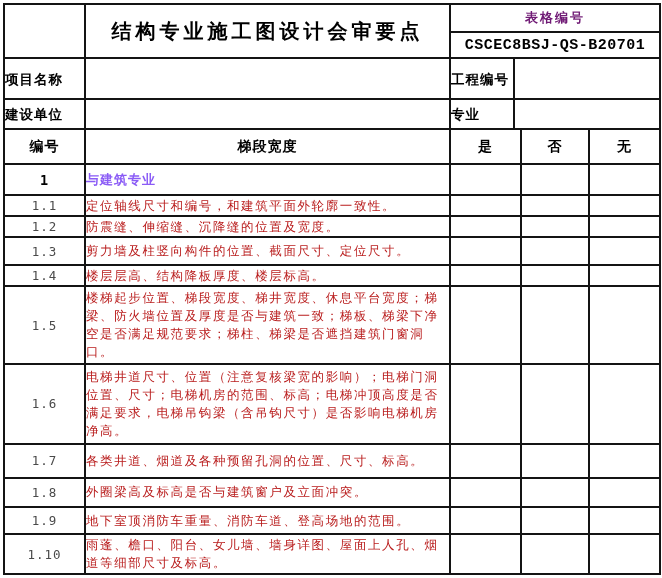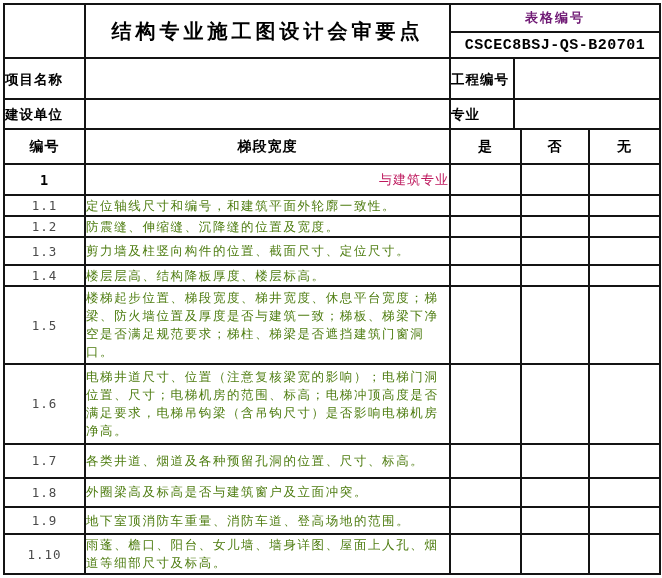--- a/index.html
+++ b/index.html
@@ -32,24 +32,24 @@
     line-height:1.35;padding:0 3px;
   }
   .hdr{
     text-align:center;font-weight:bold;font-size:14px;letter-spacing:1px;color:#000;margin-left:47px;
   }
   .num{
     text-align:center;font-size:12.5px;color:#4a4a4a;letter-spacing:1px;
     font-family:"DejaVu Sans Mono","Liberation Mono",monospace;
   }
   .txt{
-    font-size:12.5px;color:#4d7c0f;letter-spacing:1.6px;line-height:18px;
+    font-size:12.5px;color:#b91c1c;letter-spacing:1.6px;line-height:18px;
     padding:3px 6px 3px 8px;text-align:left;vertical-align:middle;
   }
-  tr.section .txt{font-weight:normal;color:#be185d;letter-spacing:1px;font-size:13px;text-align:right;}
+  tr.section .txt{font-weight:bold;color:#8b5cf6;letter-spacing:1px;font-size:13px;}
   tr.section .num{font-weight:bold;color:#000;font-size:13.5px;}
   .blank{background:#fff;}
 </style>
 </head>
 <body>
 
 <table class="form">
   <colgroup>
     <col style="width:81px">
       <col style="width:365px">

